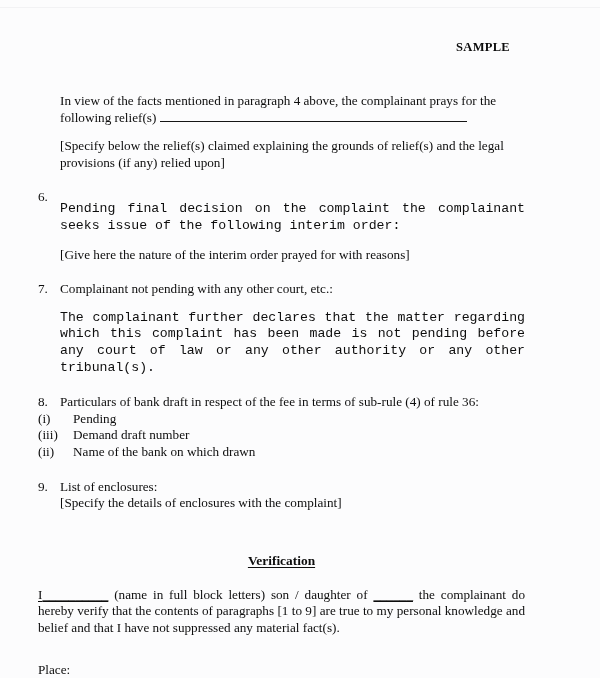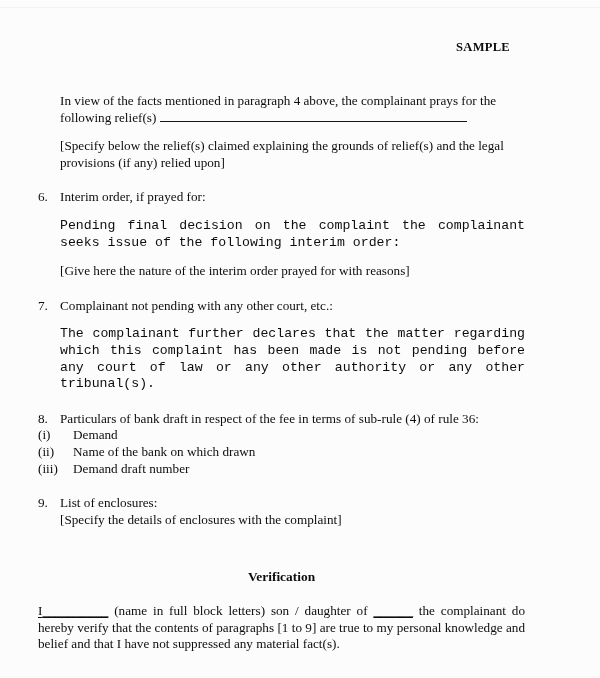--- a/index.html
+++ b/index.html
@@ -120,20 +120,21 @@
 
   
   .verification-head {
     text-align: center;
     font-weight: bold;
     font-size: 13.4px;
     line-height: 17px;
     width: 487px;
   }
   .verification-head span {
+    text-decoration: underline;
     text-decoration-thickness: 1.2px;
     text-underline-offset: 2px;
   }
   .verification-body {
     font-size: 13.2px;
     line-height: 16.6px;
     text-align: justify;
     text-align-last: left;
     font-family: Liberation Serif, serif;
   }
@@ -161,21 +162,20 @@
     </div>
 
     <div class="gap-md"></div>
 
     <div class="para indent">[Specify below the relief(s) claimed explaining the grounds of relief(s) and the legal provisions (if any) relied upon]</div>
 
     <div class="gap-lg"></div>
 
     <div class="numbered">
       <span class="num">6.</span>
-      <span>Interim order, if prayed for:</span>
     </div>
 
     <div class="gap-md"></div>
 
     <div class="para indent justify">Pending final decision on the complaint the complainant seeks issue of the following interim order:</div>
 
     <div class="gap-md"></div>
 
     <div class="para indent">[Give here the nature of the interim order prayed for with reasons]</div>
 
@@ -193,30 +193,30 @@
     <div class="gap-lg"></div>
 
     <div class="numbered">
       <span class="num">8.</span>
       <span>Particulars of bank draft in respect of the fee in terms of sub-rule (4) of rule 36:</span>
     </div>
 
     <ul class="sublist indent">
       <li>
         <span class="rnum">(i)</span>
-        <span>Demand</span>
+        <span>Pending</span>
+      </li>
+      <li>
+        <span class="rnum">(iii)</span>
+        <span>Demand draft number</span>
       </li>
       <li>
         <span class="rnum">(ii)</span>
         <span>Name of the bank on which drawn</span>
       </li>
-      <li>
-        <span class="rnum">(iii)</span>
-        <span>Demand draft number</span>
-      </li>
     </ul>
 
     <div class="gap-lg"></div>
 
     <div class="numbered">
       <span class="num">9.</span>
       <span>List of enclosures:</span><br>
       <span>[Specify the details of enclosures with the complaint]</span>
     </div>
 

